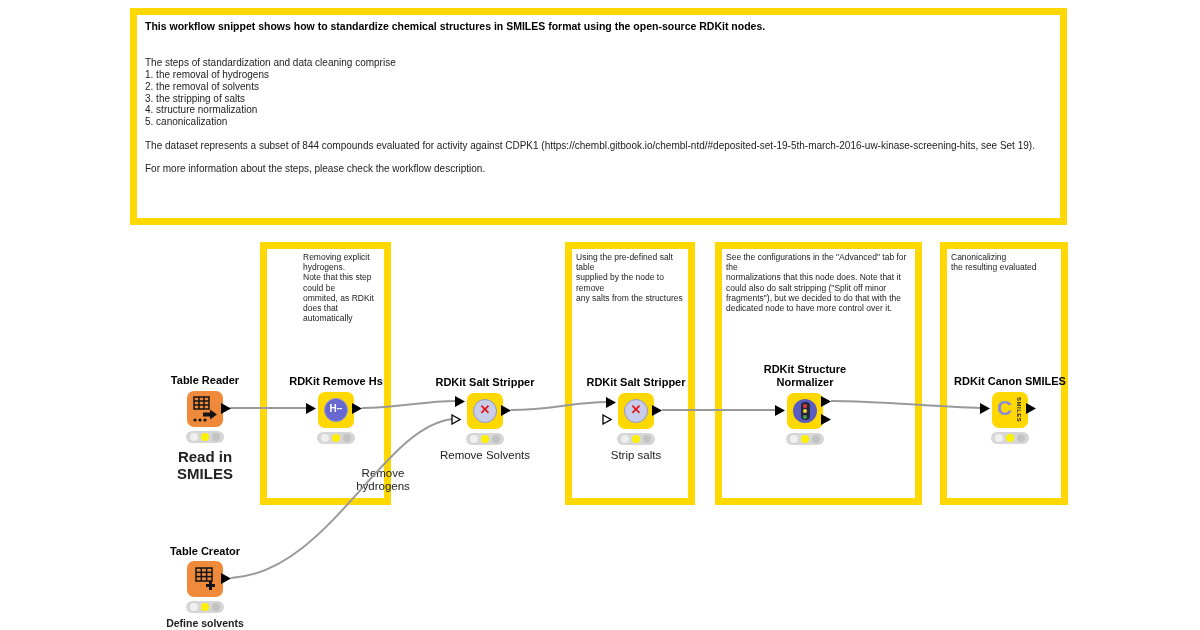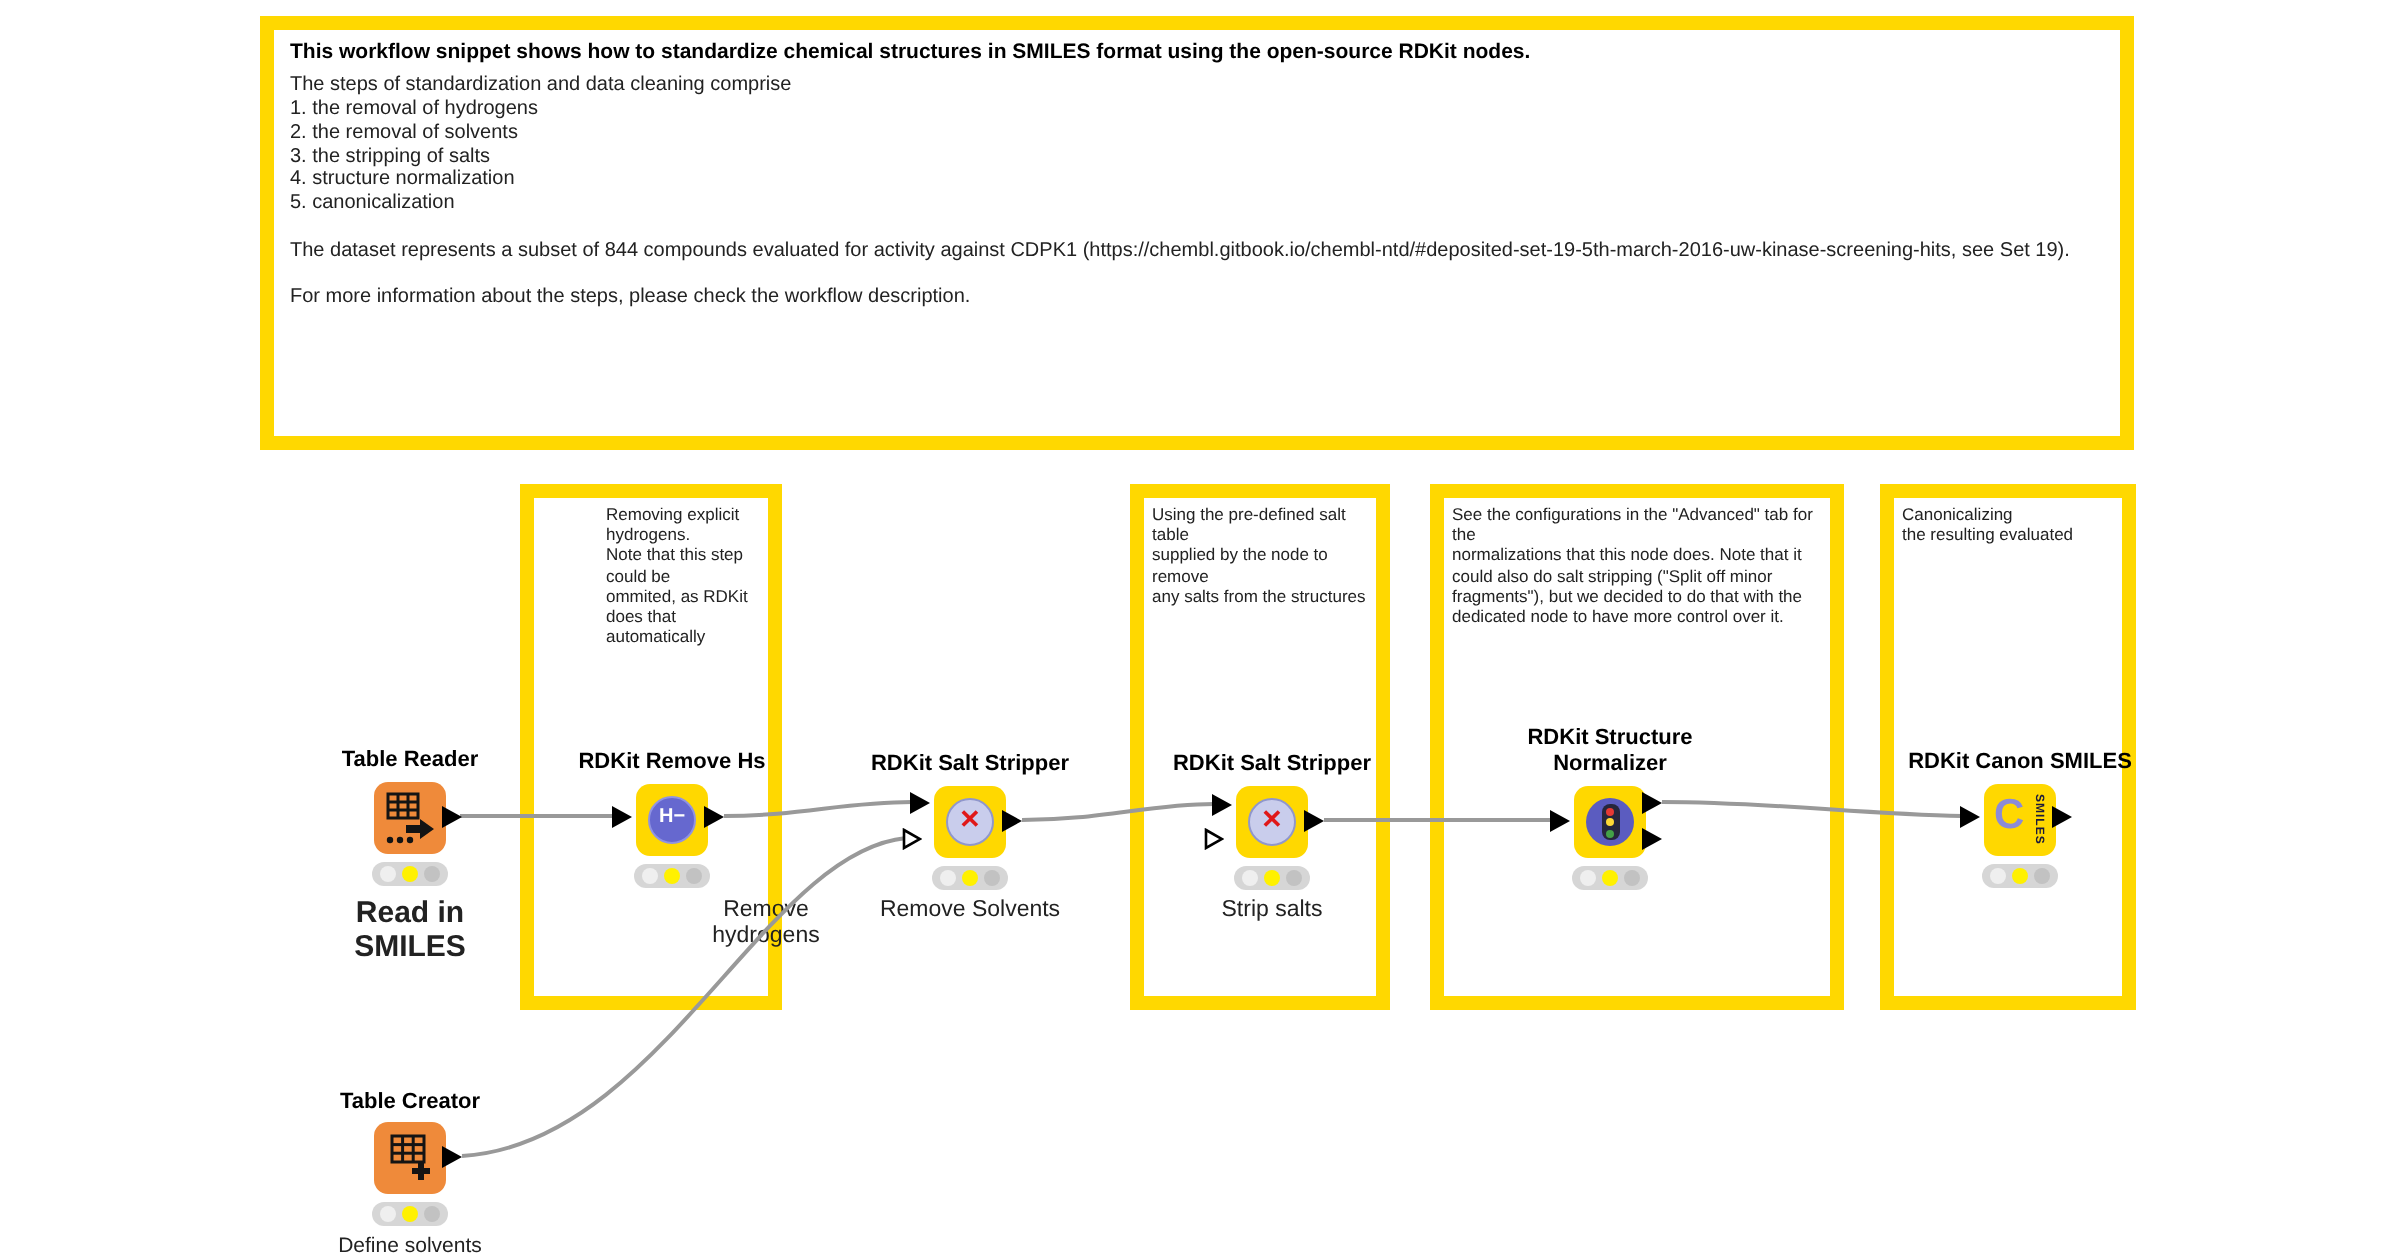--- a/index.html
+++ b/index.html
@@ -3,21 +3,21 @@
 <meta charset="utf-8">
 <style>
   html,body{margin:0;padding:0;background:#ffffff;width:1200px;height:630px;overflow:hidden;
             font-family:"Liberation Sans",sans-serif;}
   .canvas{position:relative;width:1200px;height:630px;background:#fff;}
 
   
   .annotation{position:absolute;background:#fff;border:7px solid #FFD800;box-sizing:border-box;}
   .annotation .a-txt{font-size:8.5px;line-height:1.2;color:#222;padding:3px 4px;white-space:pre-line;}
   .top-annotation .a-title{font-size:10.5px;font-weight:bold;color:#000;padding:5px 8px 0 8px;line-height:1.25;}
-  .top-annotation .a-body{font-size:10px;line-height:1.18;color:#222;padding:0 8px;margin-top:4px;white-space:pre-line;}
+  .top-annotation .a-body{font-size:10px;line-height:1.18;color:#222;padding:0 8px;margin-top:24px;white-space:pre-line;}
 
   
   .node-title{position:absolute;width:150px;text-align:center;font-size:11px;font-weight:bold;color:#000;
               white-space:pre-line;line-height:1.15;}
   .node-icon{position:absolute;width:36px;height:36px;border-radius:7px;box-sizing:border-box;z-index:3;}
   .icon-orange{background:#EF8A3A;}
   .icon-yellow{background:#FFD800;}
   .node-label{position:absolute;width:150px;text-align:center;font-size:11.5px;color:#222;
               white-space:pre-line;line-height:1.15;}
   .traffic{position:absolute;width:38px;height:12px;background:#D6D6D6;border-radius:6px;
@@ -132,21 +132,21 @@
       <polygon points="0,0 10,5.5 0,11" fill="#000"></polygon>
     </svg>
   <svg class="port" style="left:352px;top:403px;" width="10" height="11">
       <polygon points="0,0 10,5.5 0,11" fill="#000"></polygon>
     </svg>
   <div class="traffic" style="left:317px;top:432px;">
     <span class="dot dot-off-l"></span>
     <span class="dot dot-on"></span>
     <span class="dot dot-off-r"></span>
   </div>
-  <div class="node-label" style="left:261px;top:449px;padding-left:47px;">Remove
+  <div class="node-label" style="left:261px;top:467px;padding-left:47px;">Remove
 hydrogens</div>
 
   <div class="node-title" style="left:410px;top:376px;">RDKit Salt Stripper</div>
   <div class="node-icon icon-yellow" style="left:467px;top:393px;">
     <div class="salt-circle">✕</div>
   </div>
   <svg class="port" style="left:455px;top:396px;" width="10" height="11">
       <polygon points="0,0 10,5.5 0,11" fill="#000"></polygon>
     </svg>
   <svg class="port" style="left:451px;top:414px;" width="10" height="11">
@@ -242,15 +242,15 @@
     </svg>
   </div>
   <svg class="port" style="left:221px;top:573px;" width="10" height="11">
       <polygon points="0,0 10,5.5 0,11" fill="#000"></polygon>
     </svg>
   <div class="traffic" style="left:186px;top:601px;">
     <span class="dot dot-off-l"></span>
     <span class="dot dot-on"></span>
     <span class="dot dot-off-r"></span>
   </div>
-  <div class="node-label" style="left:130px;top:617px;font-size:10.5px;font-weight:normal;">Define solvents</div>
+  <div class="node-label" style="left:130px;top:617px;font-size:10.5px;font-weight:bold;">Define solvents</div>
 
 </div>
 
 </body></html>

